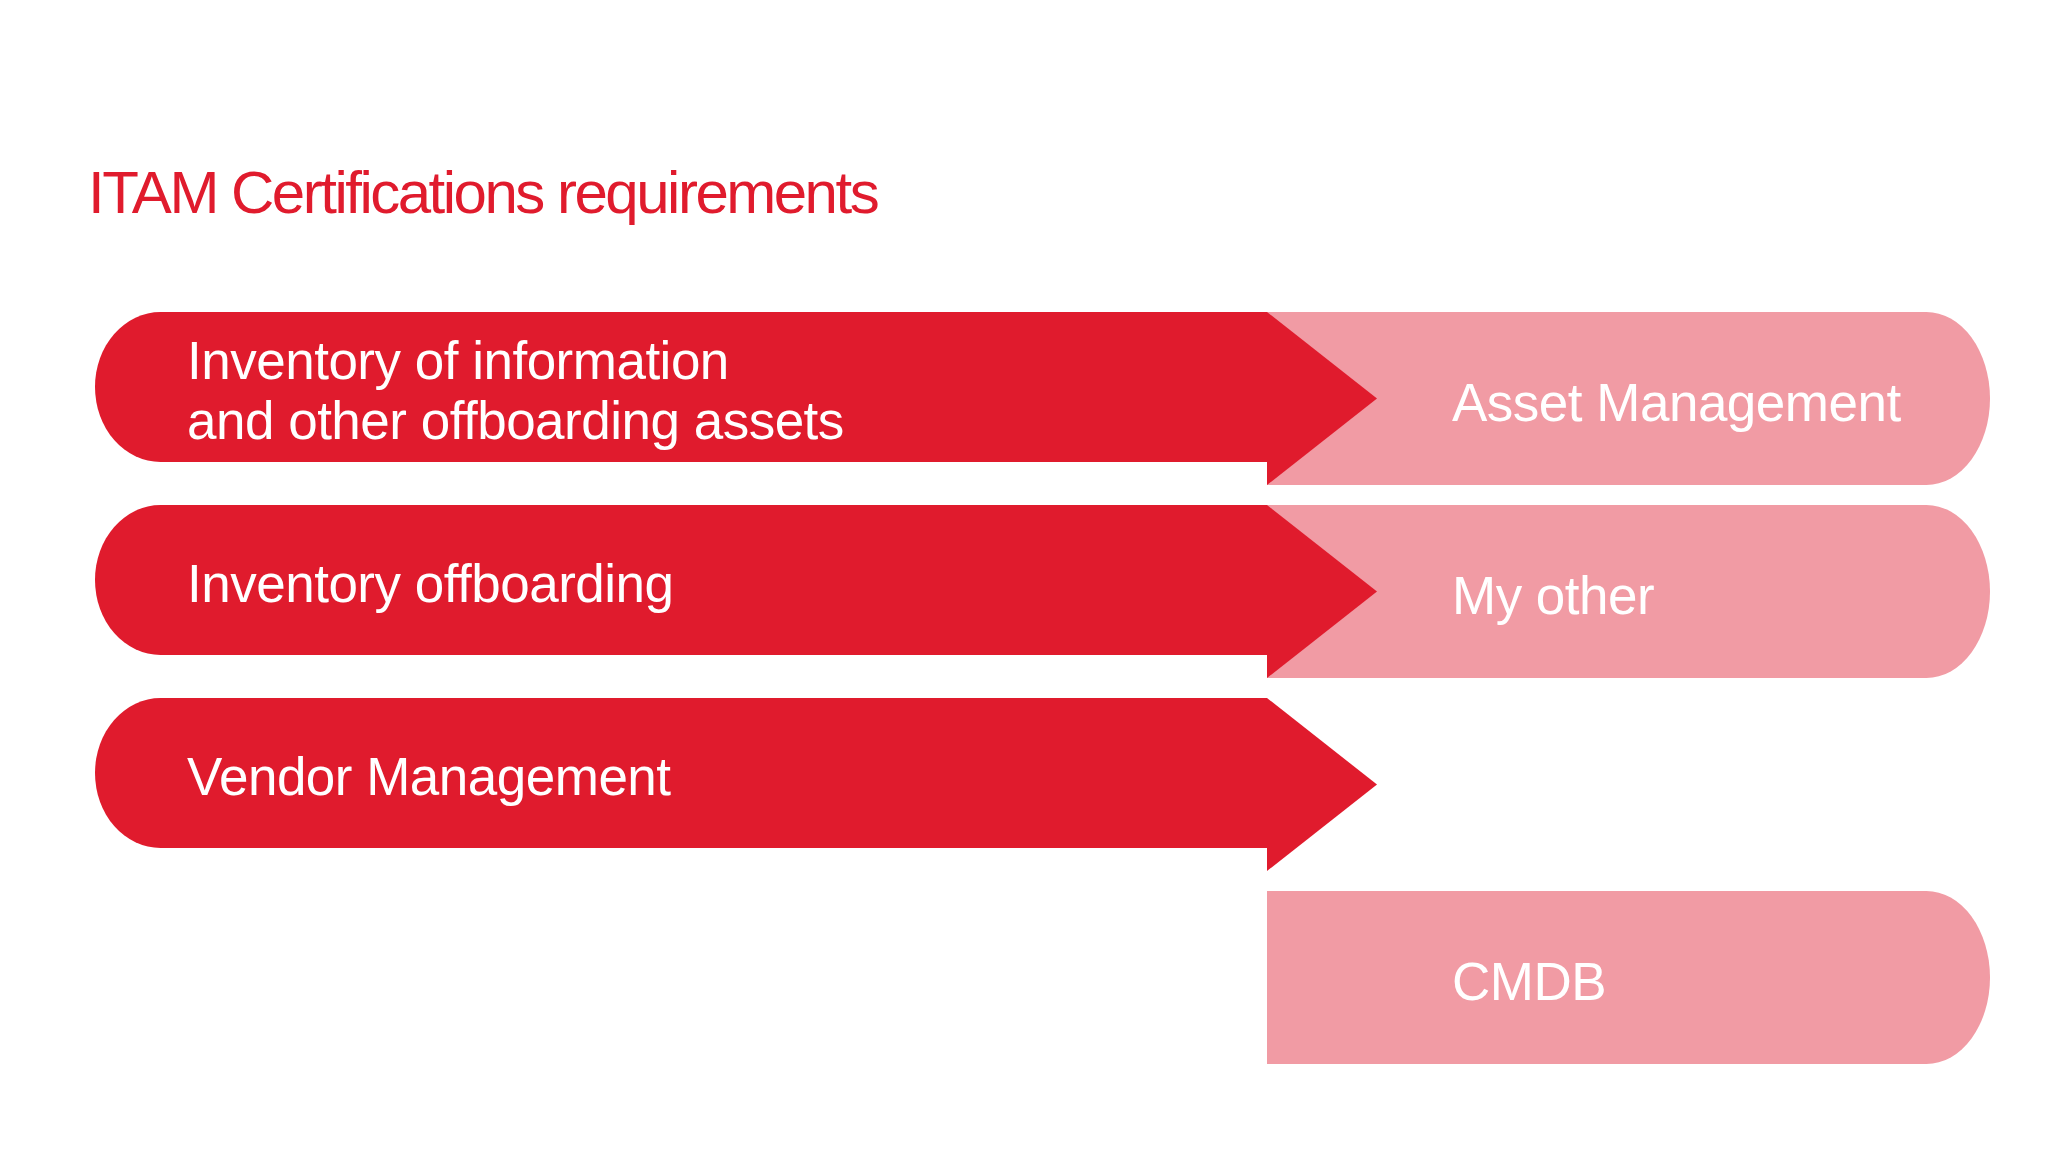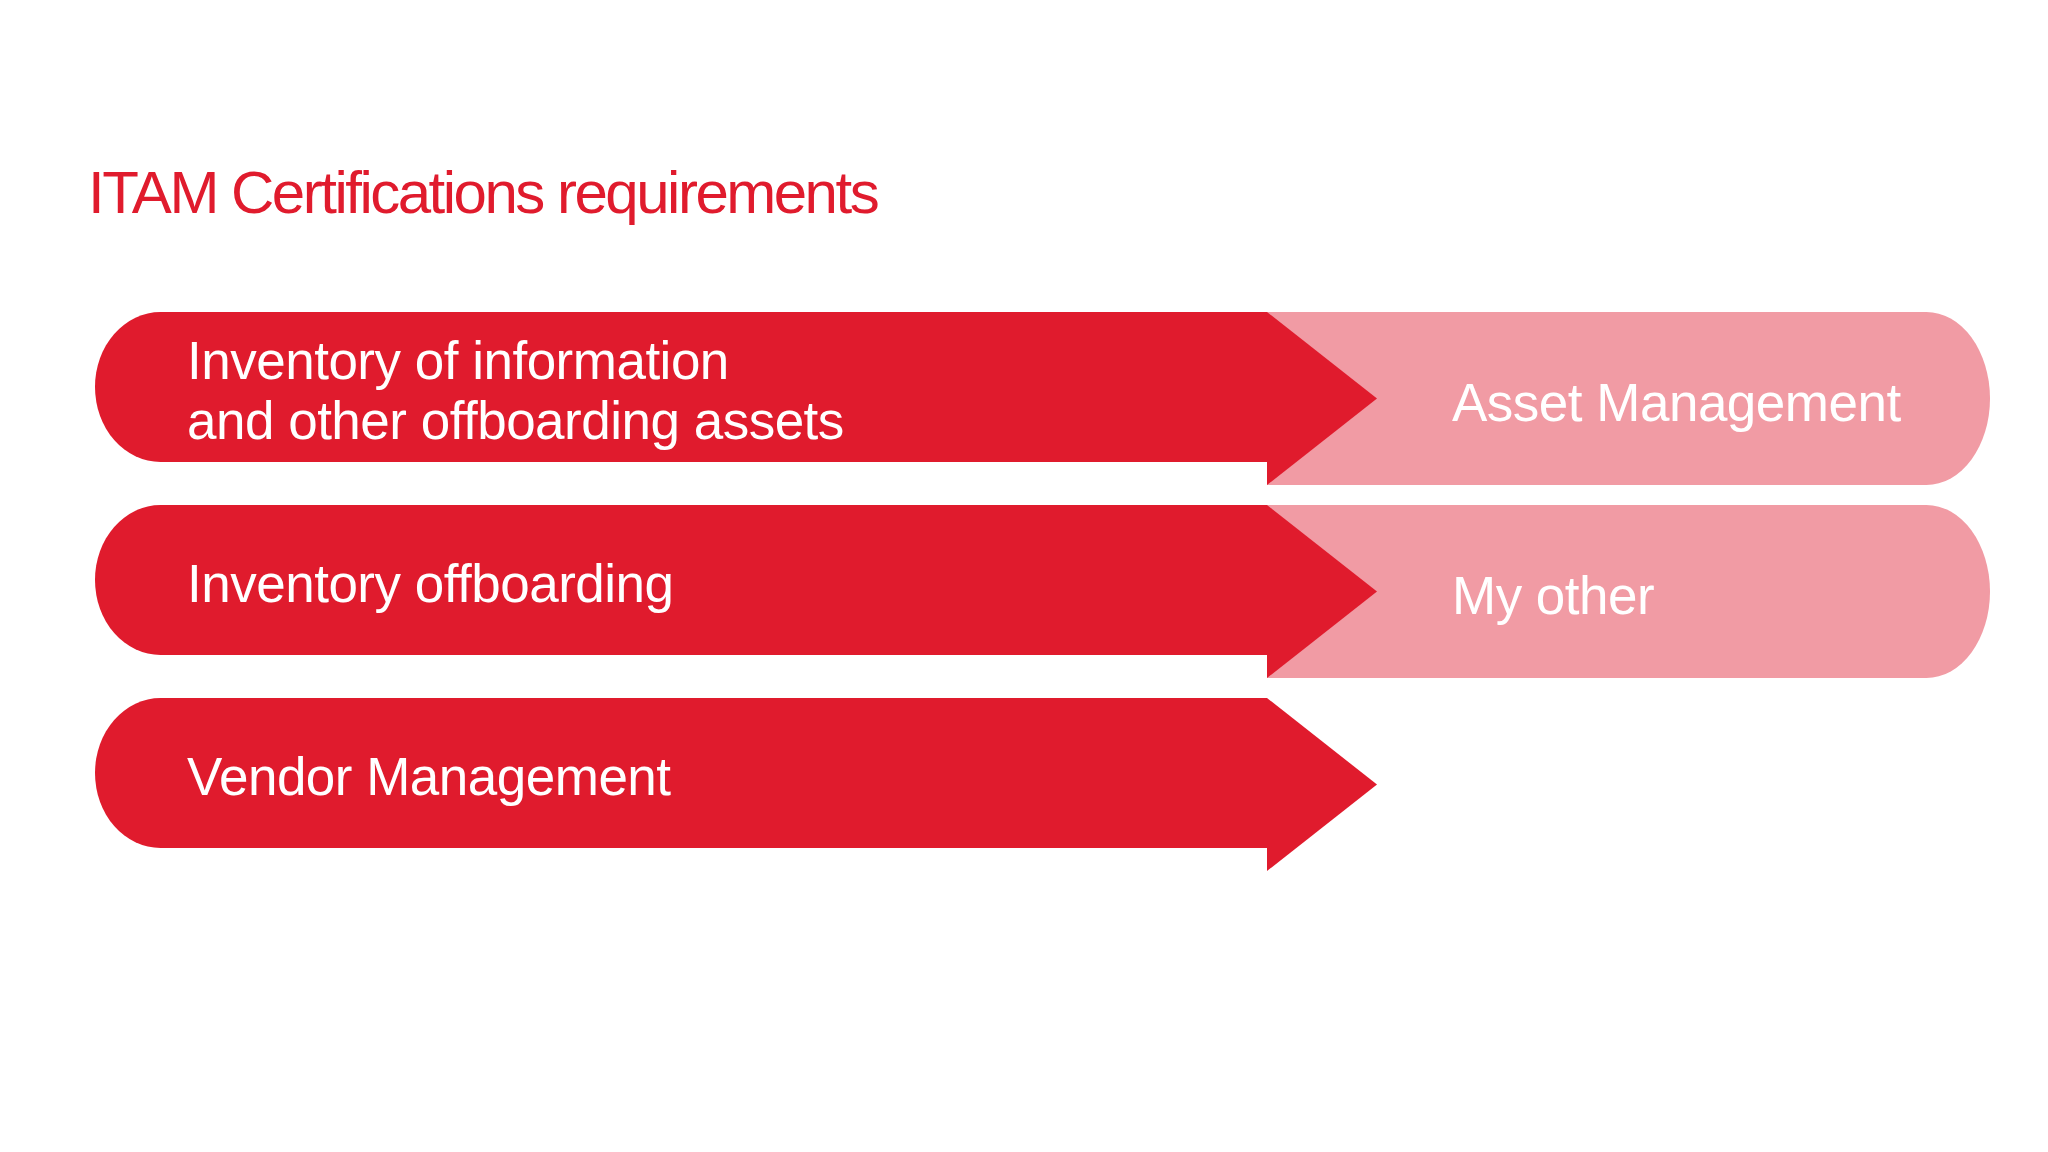--- a/index.html
+++ b/index.html
@@ -147,15 +147,21 @@
         <div class="label">
           <span class="line">Vendor Management</span>
           <span class="line"></span>
         </div>
       </div>
       <div class="arrow-head"></div>
     </div>
   </div>
 
   <div class="row row-4">
+    <div class="pink-bar">
+      <div class="label">
+        <span class="line">CMDB</span>
+        <span class="line"></span>
+      </div>
+    </div>
   </div>
 
 </div>
 
 </body></html>

